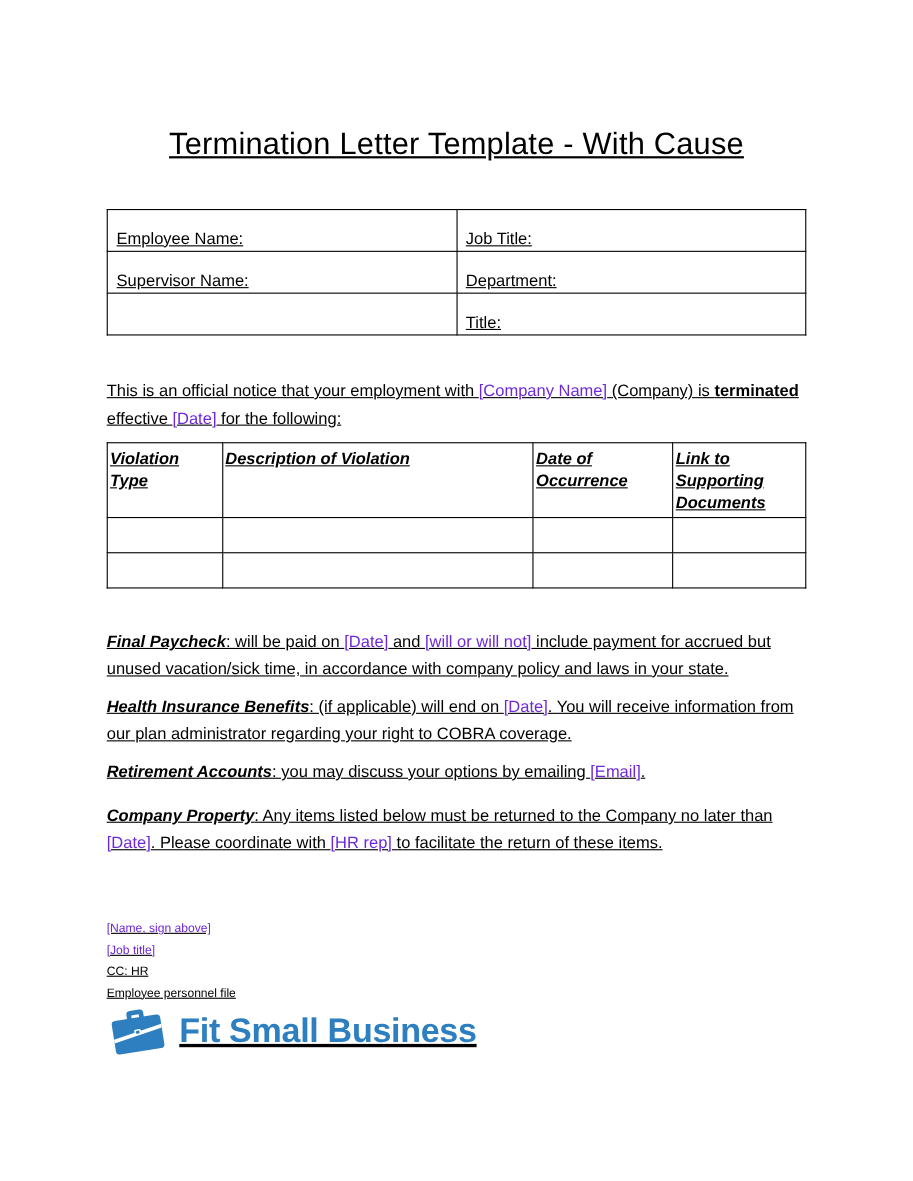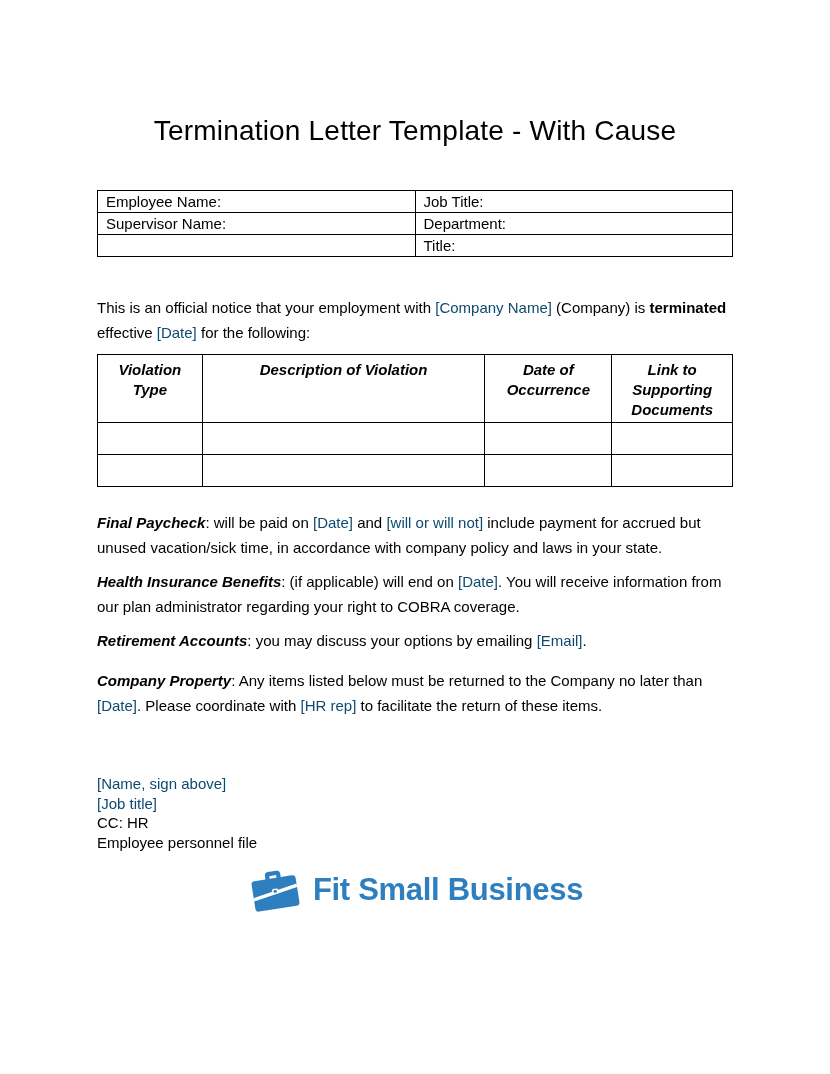--- a/index.html
+++ b/index.html
@@ -12,81 +12,80 @@
   .page {
     position: relative;
     width: 830px;
     height: 1074px;
     background: #ffffff;
     overflow: hidden;
   }
   .content {
     width: 636px;
     margin: 0 auto 0 97px;
+    text-decoration: underline;
   }
   h1.doc-title {
     margin: 0;
     padding-top: 116px;
     font-size: 28px;
     font-weight: 400;
     line-height: 30px;
     text-align: center;
     letter-spacing: 0.2px;
     white-space: nowrap;
   }
   table { border-collapse: collapse; width: 100%; table-layout: fixed; }
   table.info-table { margin-top: 44px; }
   table.info-table td {
     border: 1.5px solid #000;
     height: 19px;
-    padding: 2px 6px 2px 8px;
+    padding: 18px 6px 2px 8px;
     vertical-align: middle;
     font-size: 15px;
   }
   table.violation-table { margin-top: 9px; }
   table.violation-table th {
     border: 1.5px solid #000;
     height: 65px;
     vertical-align: top;
     padding: 5px 2px 2px 2px;
-    text-align: center;
+    text-align: left;
     font-weight: 700;
     font-style: italic;
     font-size: 15px;
     line-height: 20px;
   }
   table.violation-table td.empty-cell {
     border: 1.5px solid #000;
     height: 32px;
     padding: 2px 6px;
   }
   .para {
     margin: 0;
     line-height: 25px;
     font-size: 15px;
   }
   .mt38 { margin-top: 38px; }
-  .mt23 { margin-top: 23px; }
+  .mt23 { margin-top: 36px; }
   .mt15 { margin-top: 15px; }
   .mt14 { margin-top: 14px; }
   .mt9  { margin-top: 9px; }
-  .red { color: #0c4a6e; }
+  .red { color: #6d28d9; }
   .b   { font-weight: 700; }
   .bi  { font-weight: 700; font-style: italic; }
   .signature-block {
     margin-top: 56px;
     line-height: 19.5px;
-    font-size: 15px;
+    font-size: 11px;
   }
   .signature-block p { margin: 0; }
   .logo-row {
-    margin-top: 14px;
     display: flex;
     align-items: center;
-    justify-content: center;
     gap: 9px;
     width: 636px;
   }
   .logo-icon { width: 57px; height: 48px; flex: 0 0 auto; }
   .logo-text {
     font-weight: 700;
     font-size: 31px;
     letter-spacing: -0.3px;
     white-space: nowrap;
   }

